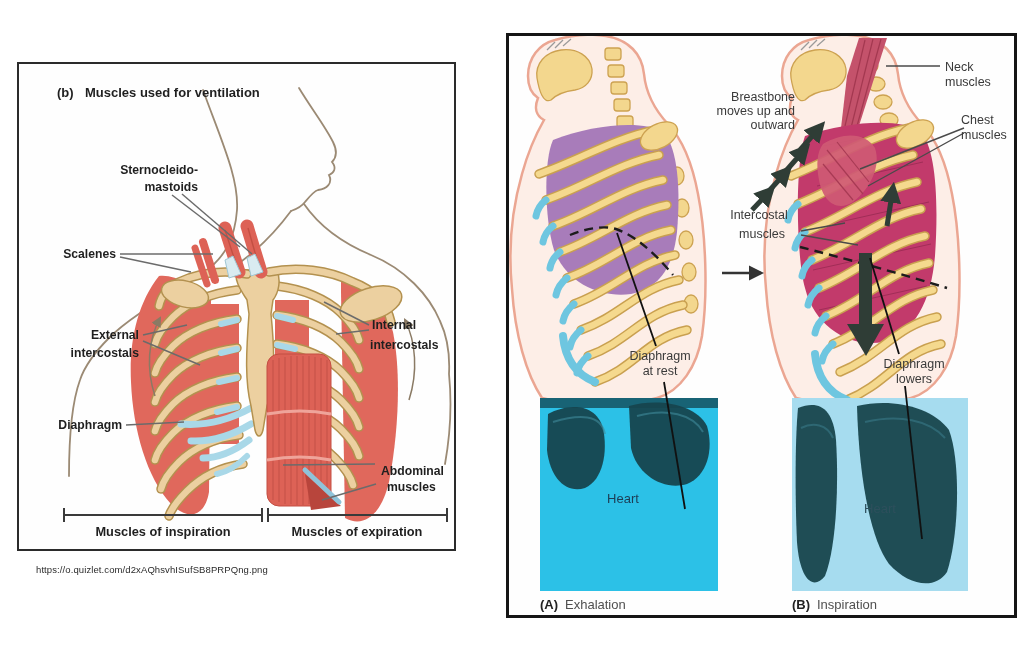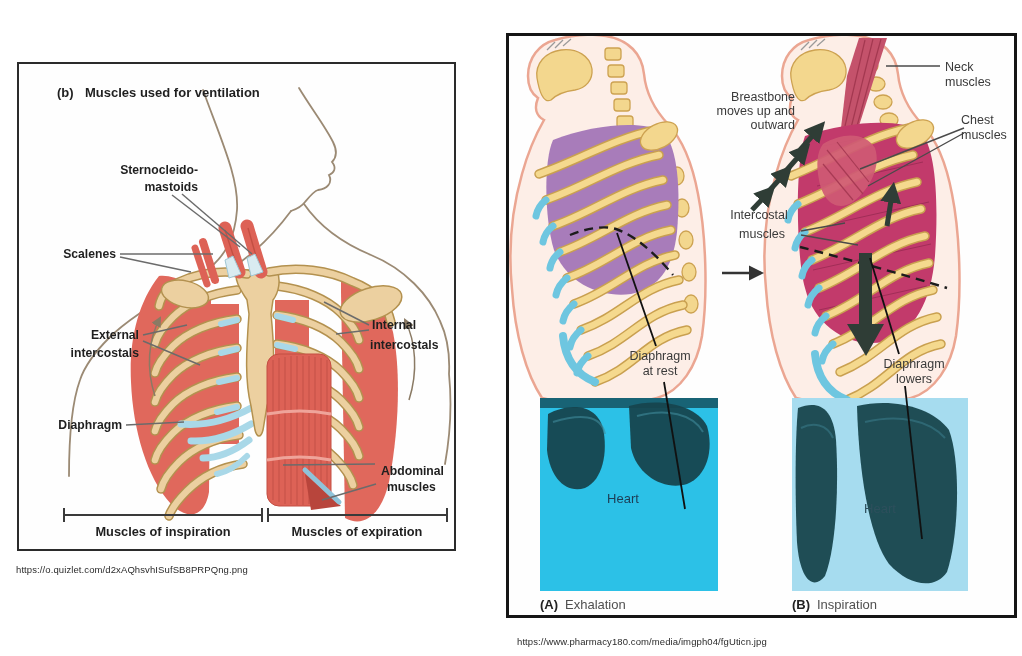--- a/index.html
+++ b/index.html
@@ -5,21 +5,21 @@
   html,body { margin:0; padding:0; background:#ffffff; }
   .canvas {
     position:relative; width:1022px; height:656px; background:#ffffff;
     font-family:"Liberation Sans", sans-serif; overflow:hidden;
   }
   .panel { position:absolute; background:#fefefe; box-sizing:border-box; }
   .panel-left  { left:17px;  top:62px; width:439px; height:489px; border:2px solid #2b2b2b; }
   .panel-right { left:506px; top:33px; width:511px; height:585px; border:3px solid #151515; }
   .panel svg { display:block; width:100%; height:100%; }
   .src-url { position:absolute; font-size:9.5px; color:#2b2b2b; letter-spacing:0.1px; }
-  .url-left  { left:16px;  top:564px;text-align:center; }
+  .url-left  { left:36px;  top:564px;text-align:center; }
   .url-right { left:517px; top:636px; }
 
   
   text { font-family:"Liberation Sans", sans-serif; }
   .lbl-bold  { font-size:12.2px; font-weight:bold; fill:#1f1f1f; }
   .lbl-title { font-size:13px;   font-weight:bold; fill:#1f1f1f; }
   .lbl-axis  { font-size:12.8px; font-weight:bold; fill:#1f1f1f; }
   .lbl-reg   { font-size:12.5px; fill:#3a3a3a; }
   .lbl-heart { font-size:13px;   fill:#1d3d55; }
   .lbl-heart2{ font-size:13px;   fill:#2d4f5c; }
@@ -408,15 +408,14 @@
       <text class="lbl-reg" x="405" y="332" text-anchor="middle">Diaphragm</text>
       <text class="lbl-reg" x="405" y="347" text-anchor="middle">lowers</text>
       <text class="lbl-heart" x="114" y="467" text-anchor="middle">Heart</text>
       <text class="lbl-heart2" x="371" y="477" text-anchor="middle">Heart</text>
       <text class="cap-tag" x="31" y="573">(A)</text>
       <text class="cap-text" x="56" y="573">Exhalation</text>
       <text class="cap-tag" x="283" y="573">(B)</text>
       <text class="cap-text" x="308" y="573">Inspiration</text>
     </svg>
   </section>
-  <div class="src-url url-right">https://www.pharmacy180.com/media/imgph04/fgUticn.jpg</div>
 
 </div>
 
 </body></html>

